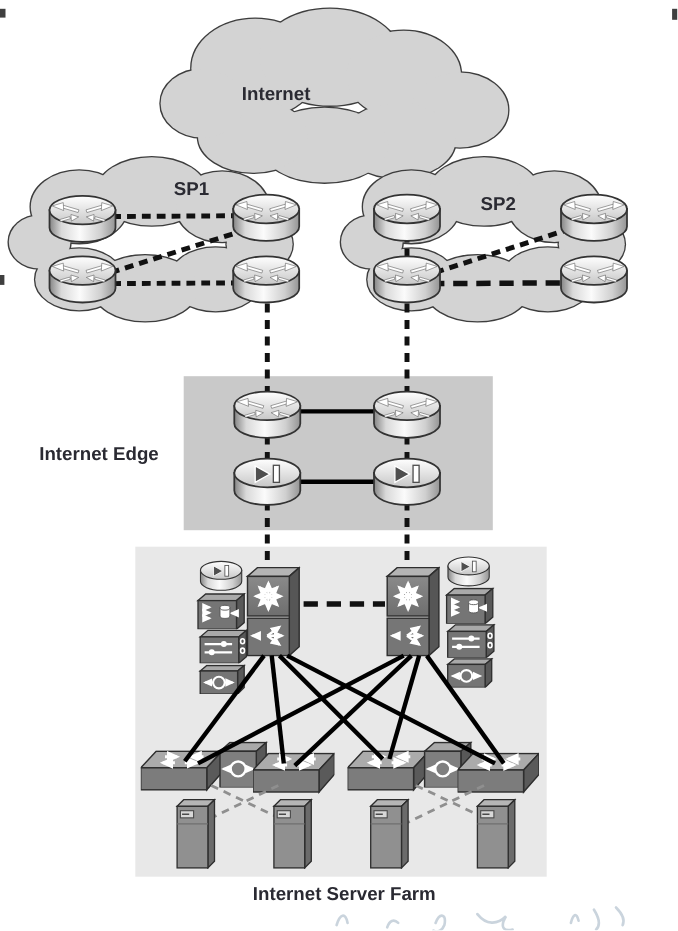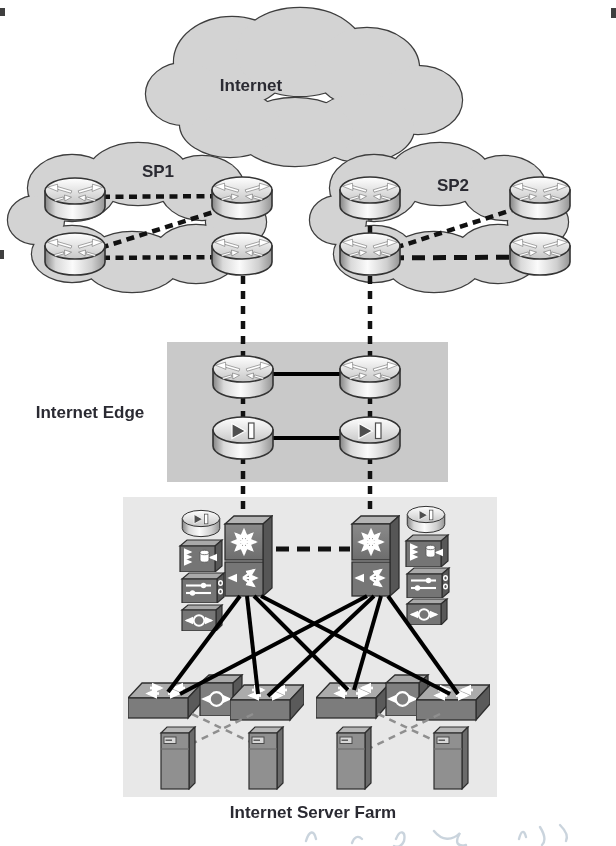--- a/index.html
+++ b/index.html
@@ -303,18 +303,18 @@
     <path class="watermark" d="M352,843 c2,-6 6,-8 10,-4"></path>
     <path class="watermark" d="M396,839 c4,-10 10,-8 8,2 c-2,5 -6,7 -10,5"></path>
     <path class="watermark" d="M434,831 c8,10 18,10 26,2 c-6,10 -2,14 6,12"></path>
     <path class="watermark" d="M519,839 c2,-8 5,-10 7,-2"></path>
     <path class="watermark" d="M540,827 c5,8 6,14 2,18"></path>
     <path class="watermark" d="M560,825 c6,6 8,12 6,16"></path>
   </g>
 </svg>
 
 <div class="diagram-label" style="left:191px;top:76px;width:120px;">Internet</div>
-<div class="diagram-label" style="left:128px;top:162px;width:60px;">SP1</div>
+<div class="diagram-label" style="left:144px;top:162px;width:60px;">SP1</div>
 <div class="diagram-label" style="left:423px;top:176px;width:60px;">SP2</div>
 <div class="diagram-label" style="left:20px;top:403px;width:140px;">Internet Edge</div>
 <div class="diagram-label" style="left:208px;top:803px;width:210px;">Internet Server Farm</div>
 
 </div>
 
 </body></html>

